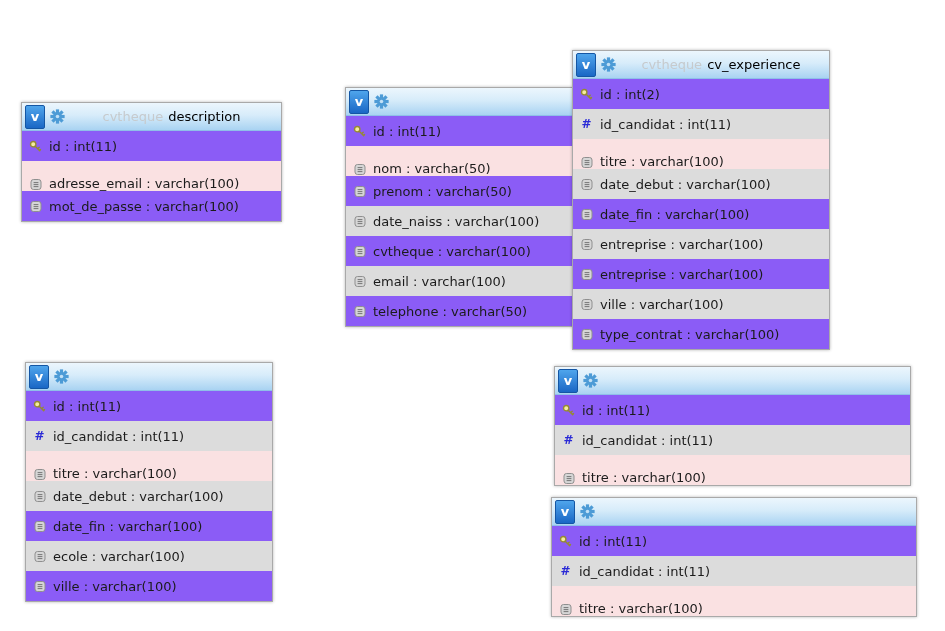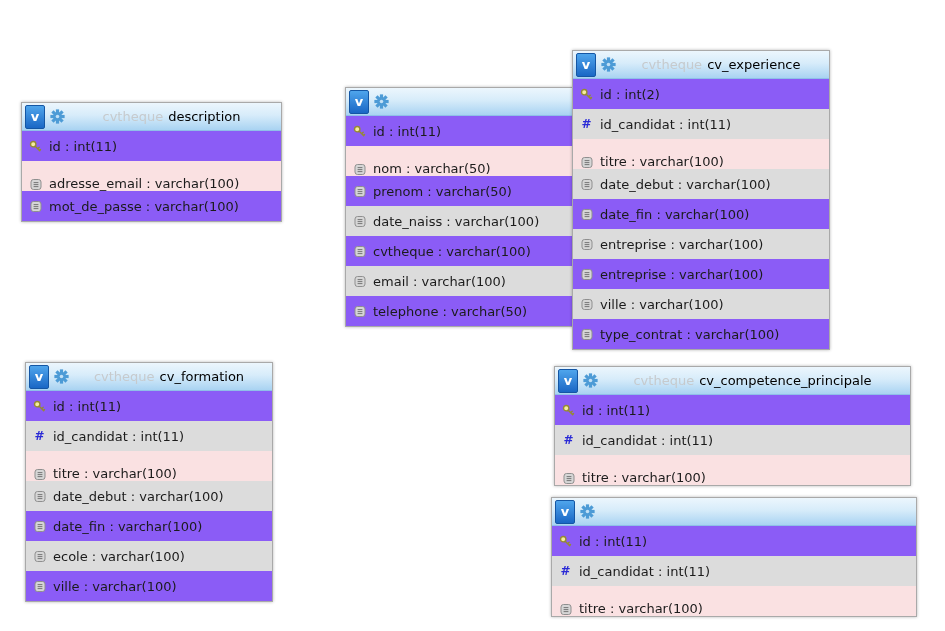--- a/index.html
+++ b/index.html
@@ -344,23 +344,20 @@
           <g fill="#4d9bd6">
             <rect x="-1.7" y="-7.6" width="3.4" height="15.2"></rect>
             <rect x="-1.7" y="-7.6" width="3.4" height="15.2" transform="rotate(45)"></rect>
             <rect x="-1.7" y="-7.6" width="3.4" height="15.2" transform="rotate(90)"></rect>
             <rect x="-1.7" y="-7.6" width="3.4" height="15.2" transform="rotate(135)"></rect>
             <circle r="4.6"></circle>
           </g>
           <circle r="1.9" fill="#c2e0f6"></circle>
         </svg>
       </span>
-      <span class="ttitle">
-        <span class="schema">cvtheque</span><span class="tname">cv_formation</span>
-      </span>
     </div>
   <div class="row default">
     <span class="icoslot">
           <svg width="13" height="13" viewBox="0 0 13 13" aria-hidden="true">
     <circle cx="4.2" cy="4.2" r="2.7" fill="#f5ec9e" stroke="#958a33" stroke-width="1.4"></circle>
     <path d="M6.2 6.2 L10.7 10.7 M8.7 8.7 L10.2 7.3 M10.7 10.7 L11.5 9.5" stroke="#958a33" stroke-width="1.4" fill="none" stroke-linecap="round"></path>
   </svg>
         </span>
     <span class="cname">id</span>
         <span class="csep"> : </span>
@@ -448,23 +445,20 @@
           <g fill="#4d9bd6">
             <rect x="-1.7" y="-7.6" width="3.4" height="15.2"></rect>
             <rect x="-1.7" y="-7.6" width="3.4" height="15.2" transform="rotate(45)"></rect>
             <rect x="-1.7" y="-7.6" width="3.4" height="15.2" transform="rotate(90)"></rect>
             <rect x="-1.7" y="-7.6" width="3.4" height="15.2" transform="rotate(135)"></rect>
             <circle r="4.6"></circle>
           </g>
           <circle r="1.9" fill="#c2e0f6"></circle>
         </svg>
       </span>
-      <span class="ttitle">
-        <span class="schema">cvtheque</span><span class="tname">cv_competence_principale</span>
-      </span>
     </div>
   <div class="row default">
     <span class="icoslot">
           <svg width="13" height="13" viewBox="0 0 13 13" aria-hidden="true">
     <circle cx="4.2" cy="4.2" r="2.7" fill="#f5ec9e" stroke="#958a33" stroke-width="1.4"></circle>
     <path d="M6.2 6.2 L10.7 10.7 M8.7 8.7 L10.2 7.3 M10.7 10.7 L11.5 9.5" stroke="#958a33" stroke-width="1.4" fill="none" stroke-linecap="round"></path>
   </svg>
         </span>
     <span class="cname">id</span>
         <span class="csep"> : </span>

